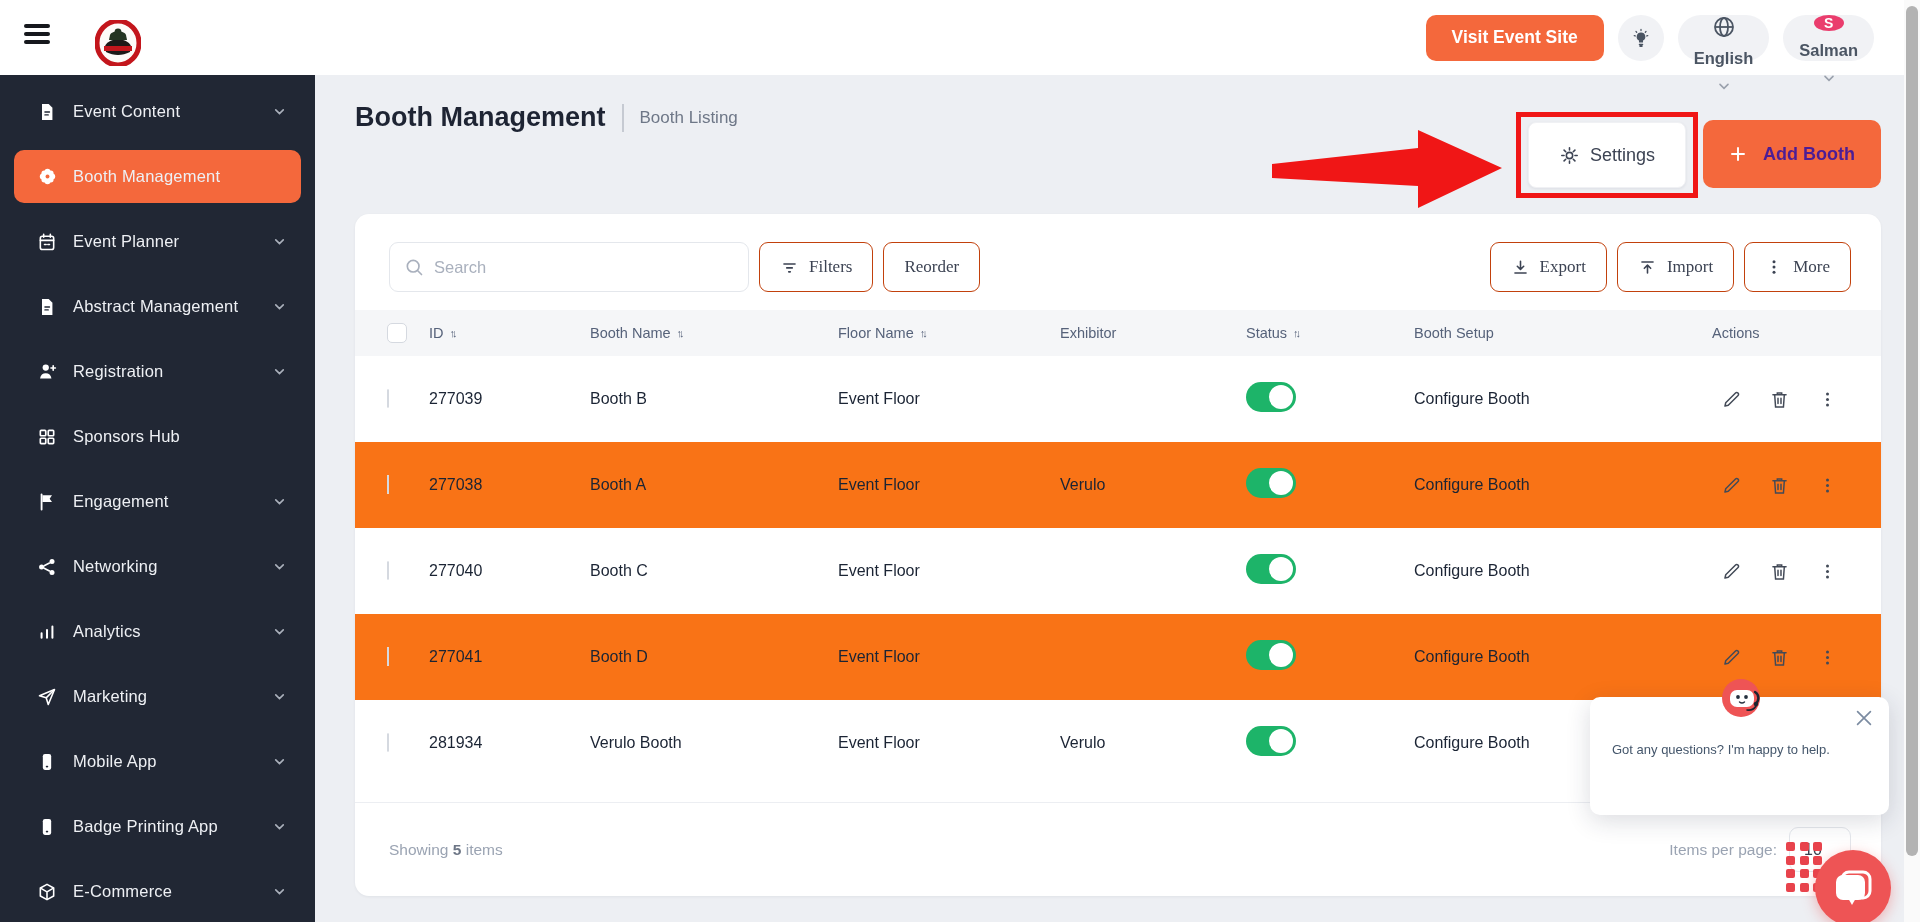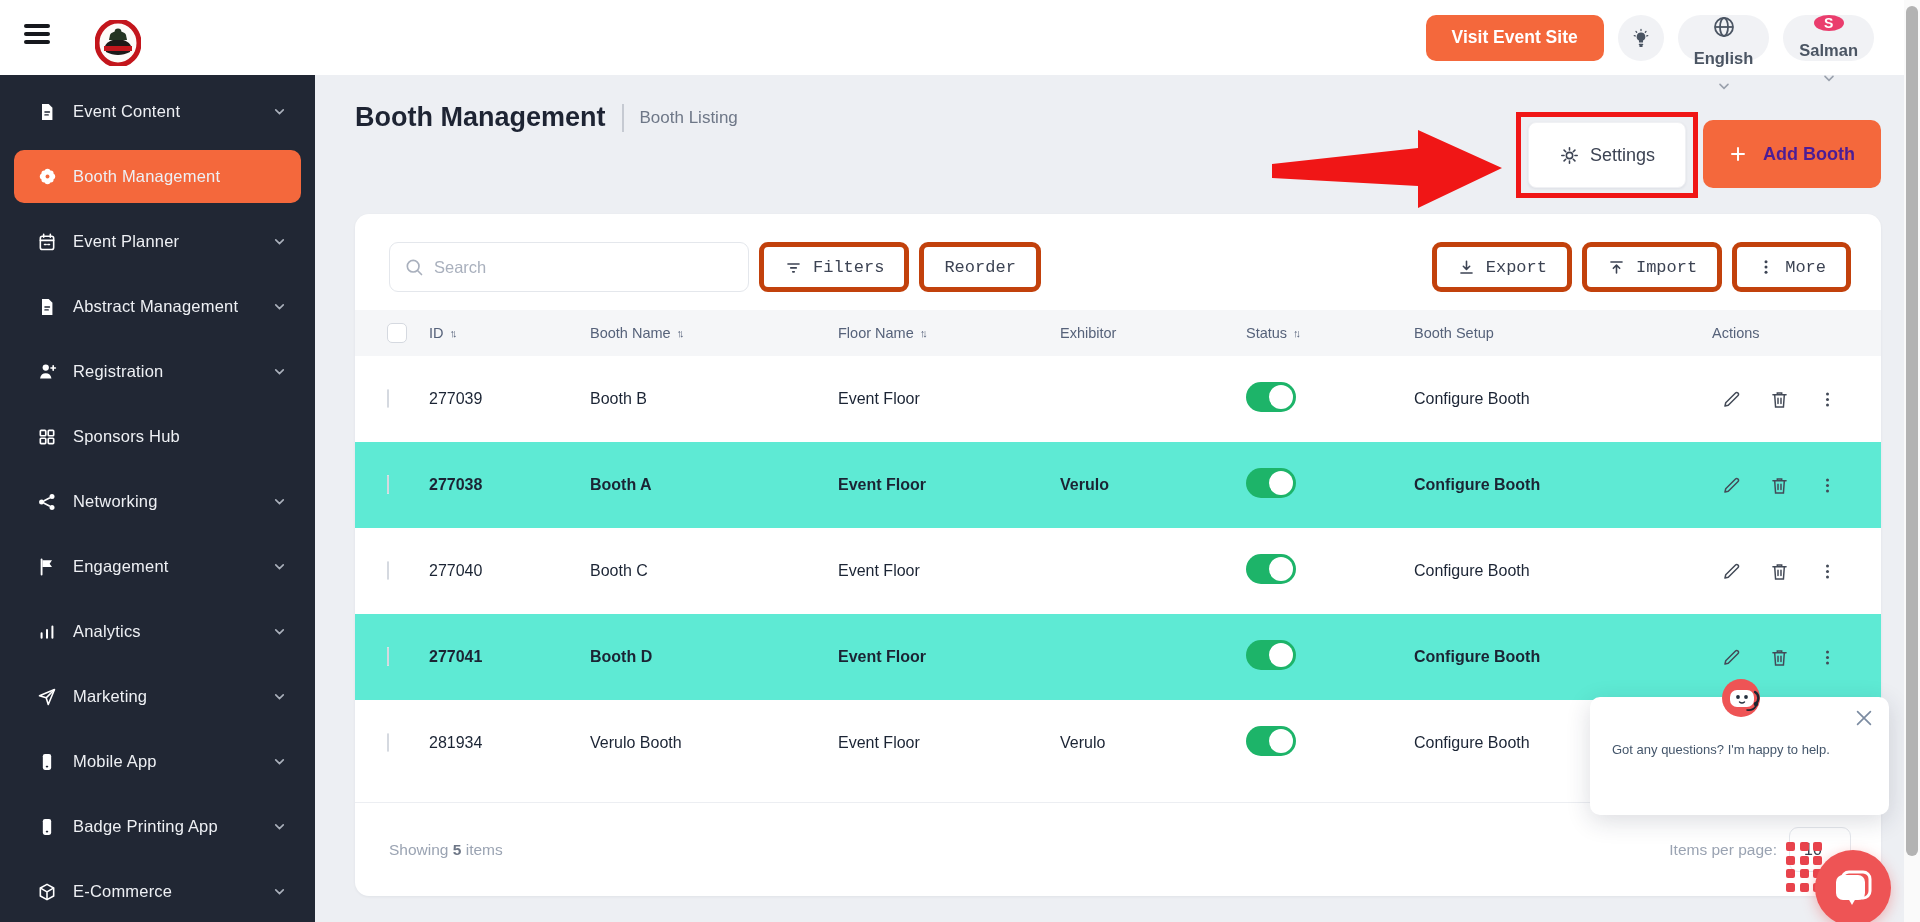--- a/index.html
+++ b/index.html
@@ -53,35 +53,35 @@
   .red-arrow { position:absolute; left:1272px; top:126px; z-index:9; }
 
   
   .card { position:absolute; left:355px; top:214px; width:1526px; height:682px; background:#fff; border-radius:14px;
           box-shadow:0 1px 3px rgba(25,35,55,.06); }
   .toolbar { position:absolute; left:34px; top:28px; right:30px; height:50px; display:flex; align-items:center; }
   .search-box { width:360px; height:50px; border:1px solid #e4e7ec; border-radius:9px; display:flex; align-items:center;
                 gap:10px; padding:0 14px; color:#a6adbb; background:#fff; }
   .search-box input { border:none; outline:none; flex:1; font-size:16.5px; font-family:inherit; color:#39414f; background:transparent; }
   .search-box input::placeholder { color:#a9b0bd; }
-  .tbtn { height:50px; border:5px solid #c2410c; background:#fff; border-radius:9px; display:flex; align-items:center;
-          justify-content:center; gap:10px; font-size:17px; color:#3c4353; font-family:Liberation Mono, monospace; cursor:pointer; padding:0 20px; }
+  .tbtn { height:50px; border:1px solid #c2410c; background:#fff; border-radius:9px; display:flex; align-items:center;
+          justify-content:center; gap:10px; font-size:17px; color:#3c4353; font-family:Liberation Serif, serif; cursor:pointer; padding:0 20px; }
   .tbtn + .tbtn { margin-left:10px; }
   .toolbar .spacer { flex:1; }
   .tbtn.ml { margin-left:10px; }
 
   
   .tbl { position:absolute; left:0; top:96px; width:100%; }
   .trow { display:grid; grid-template-columns:42px 161px 248px 222px 186px 168px 298px 1fr;
           align-items:center; padding-left:32px; }
   .thead { height:46px; background:#f5f6f8; }
   .thead .th { font-size:14.5px; color:#56627a; display:flex; align-items:center; gap:4px; }
   .sort { font-size:11px; color:#56627a; letter-spacing:-3px; margin-left:2px; }
   .tbody .trow { height:86px; background:#fff; }
-  .tbody .trow.alt { background:#5eead4;font-weight:bold; }
+  .tbody .trow.alt { background:#f97316; }
   .cell { font-size:16px; color:#1b2434; }
   .cell.empty { color:#9aa3b2; }
   .checkbox { width:20px; height:20px; border:1.5px solid #d5d9e0; border-radius:5px; background:#fff; cursor:pointer; }
   .toggle { width:50px; height:30px; border-radius:15px; background:#1db469; position:relative; cursor:pointer; display:inline-block; }
   .toggle .knob { position:absolute; right:3px; top:3px; width:24px; height:24px; border-radius:50%; background:#fff; }
   .setup-link { font-size:16px; color:#1b2434; cursor:pointer; }
   .actions { display:flex; align-items:center; gap:26px; padding-left:8px; color:#434a57; }
   .act-icon { width:22px; height:22px; display:flex; align-items:center; justify-content:center; cursor:pointer; color:#434a57; }
 
   
@@ -248,41 +248,41 @@
             <rect x="13.5" y="4" width="6.5" height="6.5" rx="1"></rect>
             <rect x="4" y="13.5" width="6.5" height="6.5" rx="1"></rect>
             <rect x="13.5" y="13.5" width="6.5" height="6.5" rx="1"></rect>
           </svg>
         </span>
         <span class="s-label">Sponsors Hub</span>
       </div>
       <div class="side-item">
         <span class="s-icon">
           <svg width="20" height="20" viewBox="0 0 24 24" fill="currentColor">
+            <path d="M5.5 21V3" stroke="currentColor" stroke-width="2.2" stroke-linecap="round"></path>
+            <path d="M6.5 4h11.5l-2.8 4 2.8 4H6.5z"></path>
+          </svg>
+        </span>
+        <span class="s-label">Engagement</span>
+        <span class="s-chev">
+          <svg width="15" height="15" viewBox="0 0 24 24" fill="none" stroke="currentColor" stroke-width="2.6" stroke-linecap="round">
+            <path d="M6 9.5l6 6 6-6"></path>
+          </svg>
+        </span>
+      </div>
+      <div class="side-item">
+        <span class="s-icon">
+          <svg width="20" height="20" viewBox="0 0 24 24" fill="currentColor">
             <circle cx="5.5" cy="12" r="3"></circle>
             <circle cx="18" cy="5.5" r="3"></circle>
             <circle cx="18" cy="18.5" r="3"></circle>
             <path d="M8 10.8l7.5-4M8 13.2l7.5 4" stroke="currentColor" stroke-width="2"></path>
           </svg>
         </span>
         <span class="s-label">Networking</span>
-        <span class="s-chev">
-          <svg width="15" height="15" viewBox="0 0 24 24" fill="none" stroke="currentColor" stroke-width="2.6" stroke-linecap="round">
-            <path d="M6 9.5l6 6 6-6"></path>
-          </svg>
-        </span>
-      </div>
-      <div class="side-item">
-        <span class="s-icon">
-          <svg width="20" height="20" viewBox="0 0 24 24" fill="currentColor">
-            <path d="M5.5 21V3" stroke="currentColor" stroke-width="2.2" stroke-linecap="round"></path>
-            <path d="M6.5 4h11.5l-2.8 4 2.8 4H6.5z"></path>
-          </svg>
-        </span>
-        <span class="s-label">Engagement</span>
         <span class="s-chev">
           <svg width="15" height="15" viewBox="0 0 24 24" fill="none" stroke="currentColor" stroke-width="2.6" stroke-linecap="round">
             <path d="M6 9.5l6 6 6-6"></path>
           </svg>
         </span>
       </div>
       <div class="side-item">
         <span class="s-icon">
           <svg width="20" height="20" viewBox="0 0 24 24" fill="none" stroke="currentColor" stroke-width="2.4" stroke-linecap="round">
             <path d="M5.5 13.5V19M12 9.5V19M18.5 5.5V19"></path>

